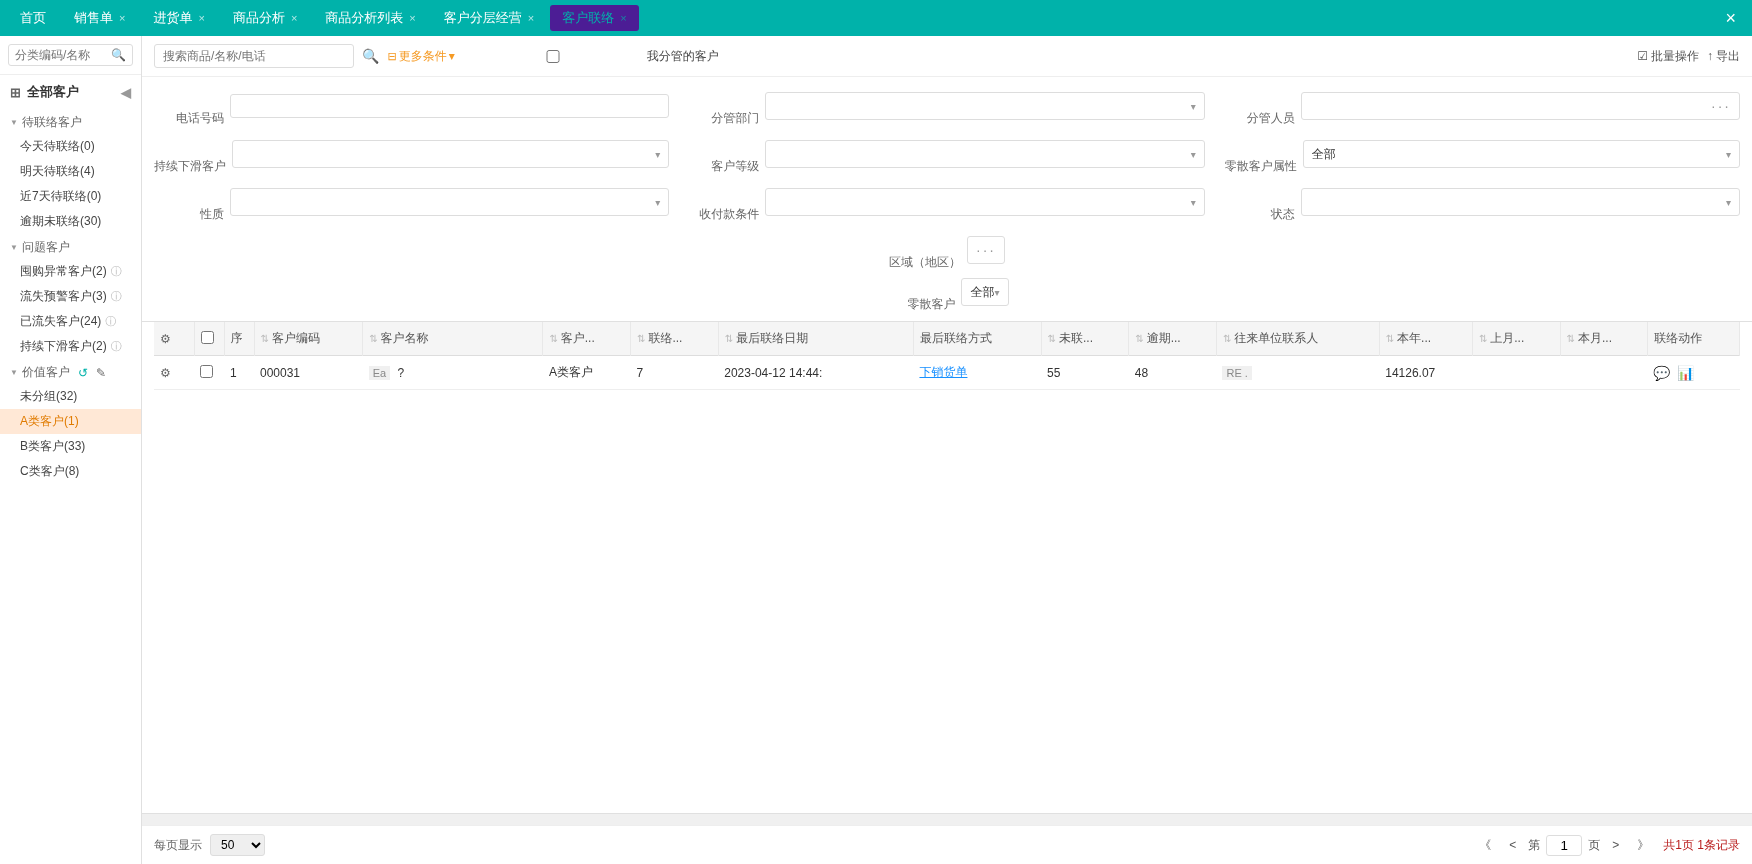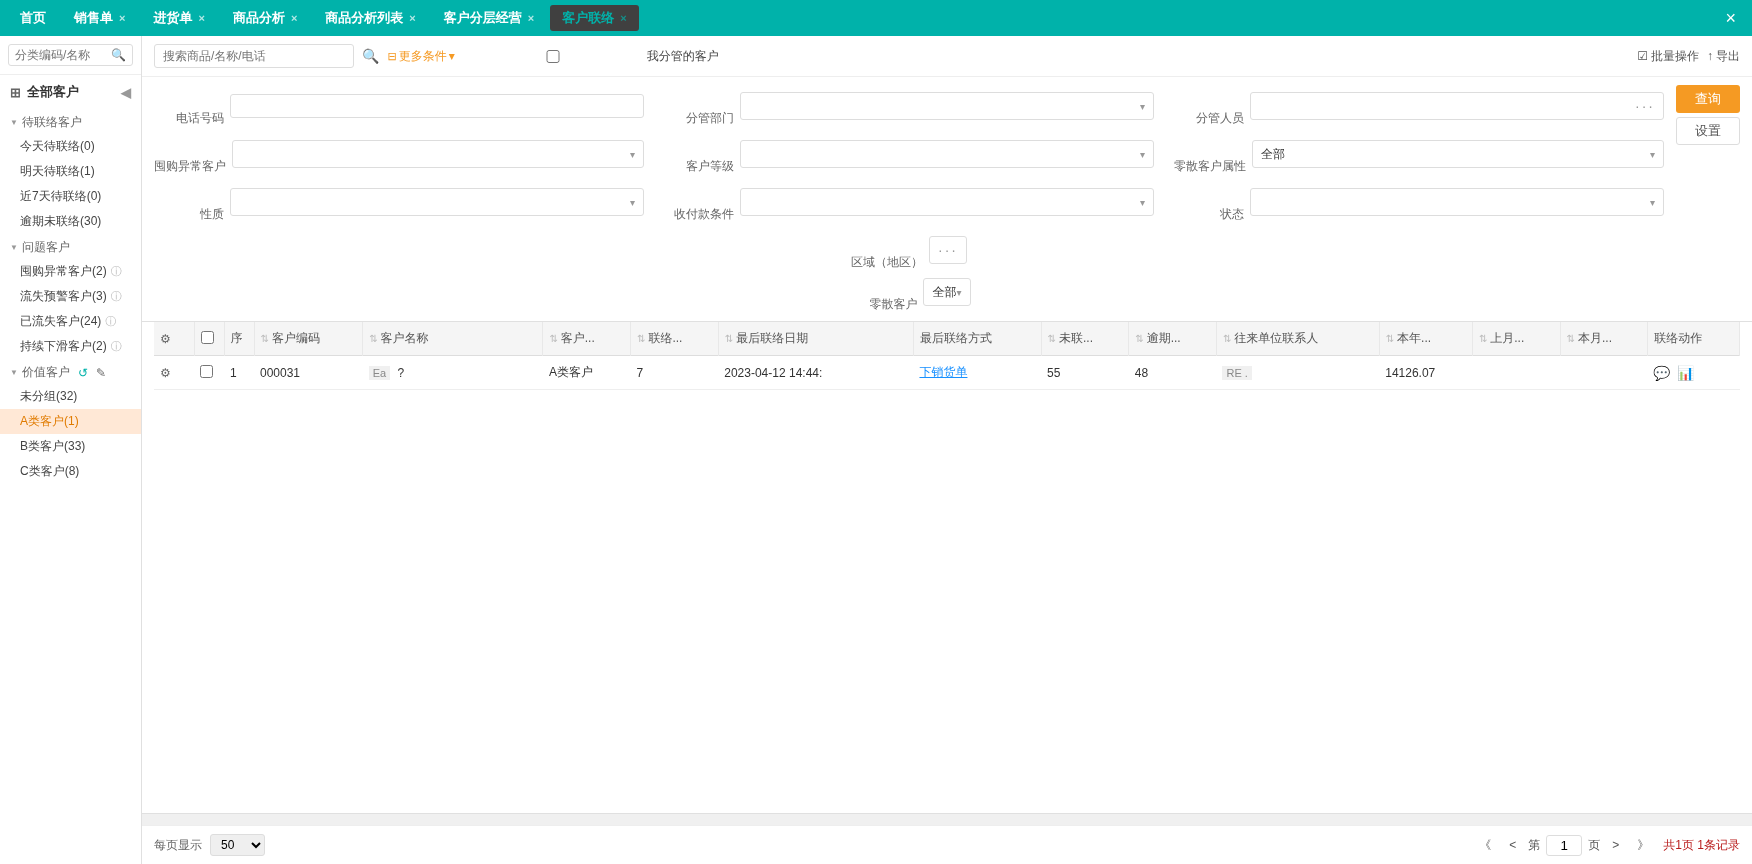--- a/index.html
+++ b/index.html
@@ -17,24 +17,23 @@
     .top-nav .nav-item {
       color: #fff;
       padding: 4px 12px;
       cursor: pointer;
       font-size: 13px;
       white-space: nowrap;
       border-radius: 3px;
       display: flex;
       align-items: center;
       gap: 6px;
-      font-weight: bold;
     }
     .top-nav .nav-item.active {
-      background: #404040;
+      background: #4c1d95;
       color: #00b2aa;
     }
     .top-nav .nav-item .close-x {
       font-size: 11px;
       opacity: 0.7;
     }
     .top-nav .nav-item.home { background: transparent; }
     .top-nav .spacer { flex: 1; }
     .top-nav .window-close {
       color: #fff;
@@ -396,21 +395,21 @@
     </div>
 
     <div class="sidebar-group-title">
       <span class="triangle">▼</span>
       <span>待联络客户</span>
     </div>
     <div class="sidebar-item">
       <span>今天待联络(0)</span>
     </div>
     <div class="sidebar-item">
-      <span>明天待联络(1)</span>
+      <span>明天待联络(4)</span>
     </div>
     <div class="sidebar-item">
       <span>近7天待联络(0)</span>
     </div>
     <div class="sidebar-item">
       <span>逾期未联络(30)</span>
     </div>
 
     <div class="sidebar-group-title">
       <span class="triangle">▼</span>
@@ -502,21 +501,21 @@
               <label>分管人员</label>
               <div class="select-box">
                 <span></span>
                 <span class="dots">···</span>
               </div>
             </div>
           </div>
 
           <div class="adv-filter-row">
             <div class="filter-field">
-              <label>囤购异常客户</label>
+              <label>持续下滑客户</label>
               <div class="select-box">
                 <span></span>
                 <span class="chevron">▾</span>
               </div>
             </div>
             <div style="width:20px;"></div>
             <div class="filter-field">
               <label>客户等级</label>
               <div class="select-box">
                 <span></span>
@@ -570,24 +569,20 @@
             <div style="width:20px;"></div>
             <div style="width:20px;"></div>
             <div class="filter-field">
               <label>零散客户</label>
               <div class="select-box">
                 <span>全部</span>
                 <span class="chevron">▾</span>
               </div>
             </div>
           </div>
-        </div>
-        <div class="filter-action-btns">
-          <button class="btn-query">查询</button>
-          <button class="btn-settings">设置</button>
         </div>
       </div>
     </div>
 
     <div class="table-container">
       <table>
         <thead>
           <tr>
             <th style="width:40px;">
               <span class="gear-cell">⚙</span>

